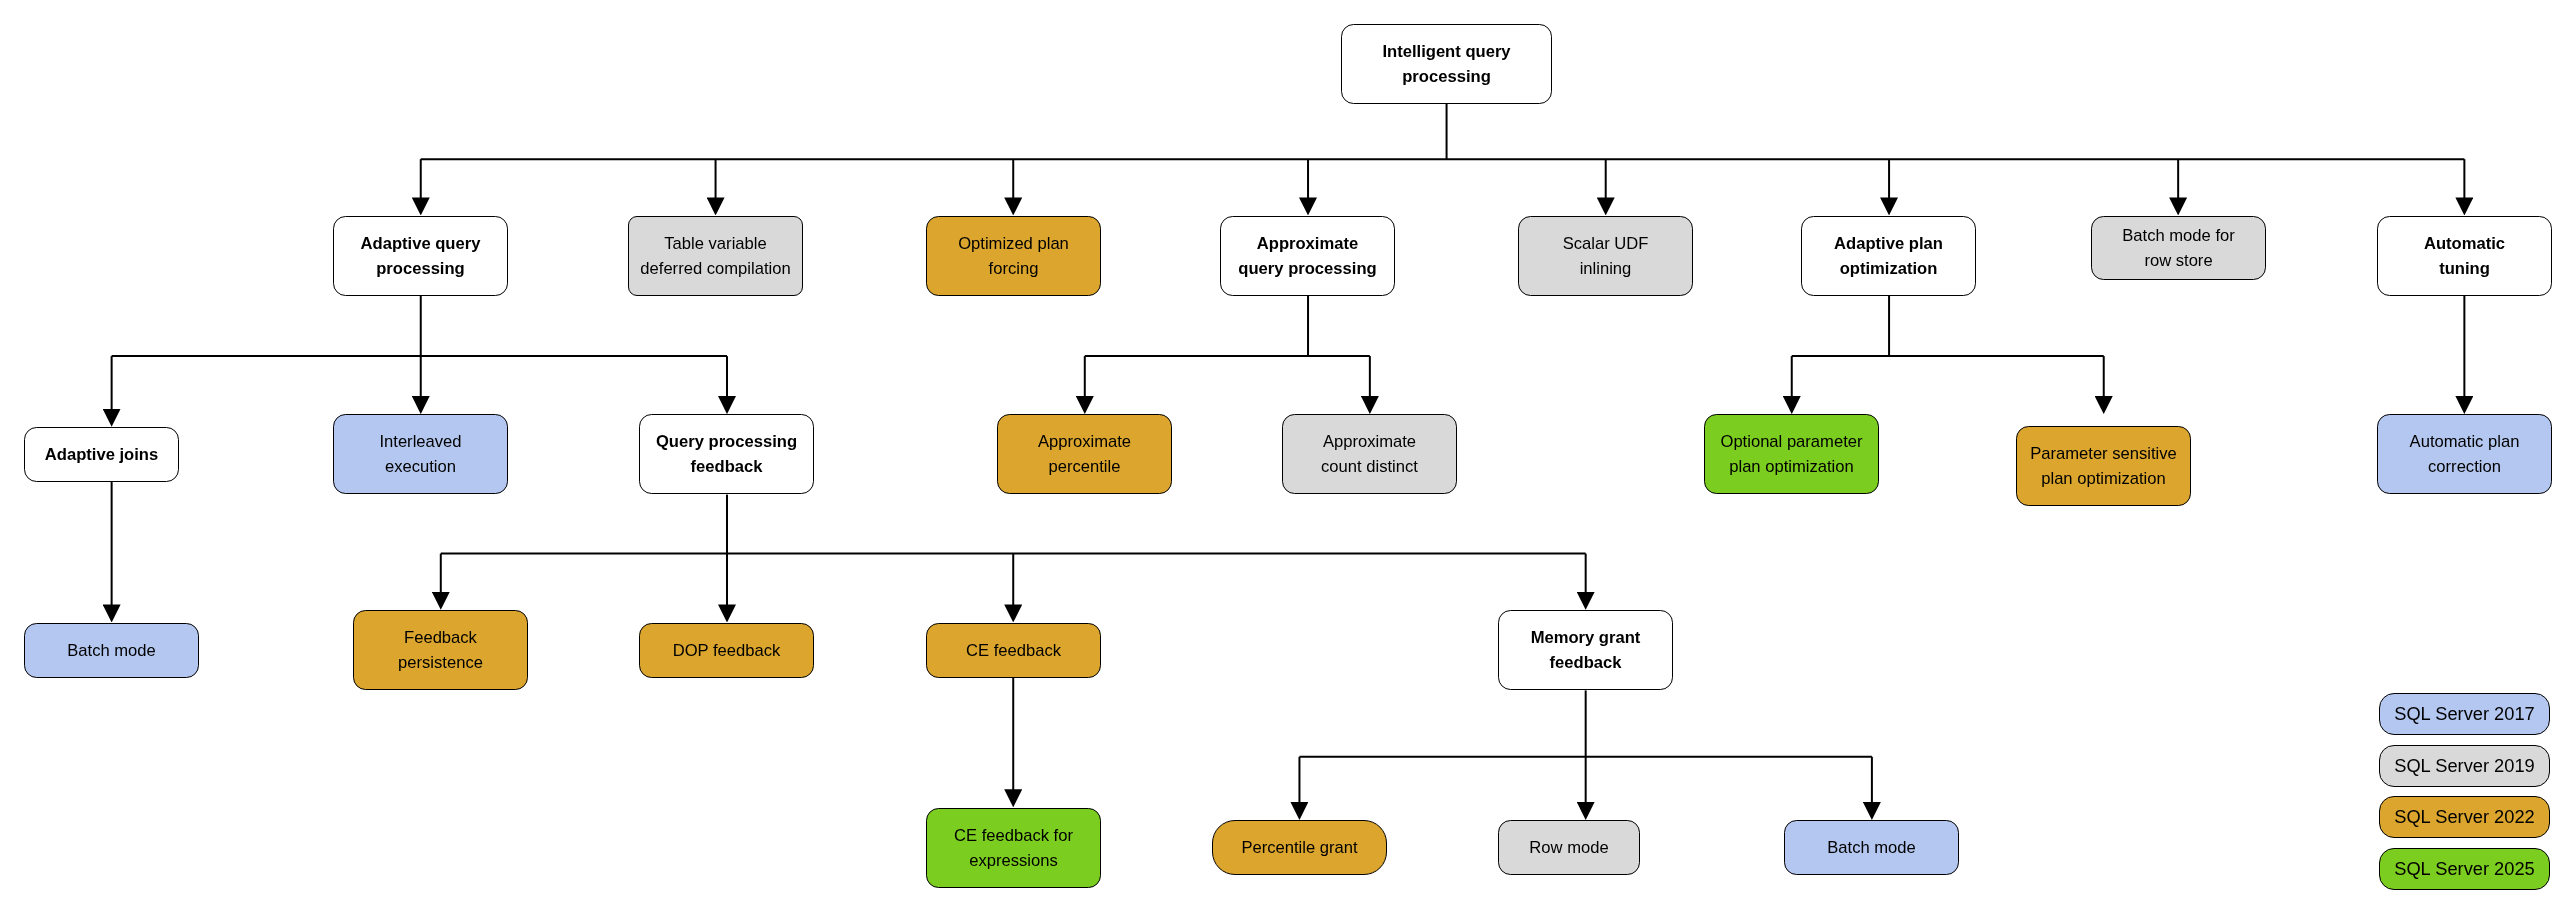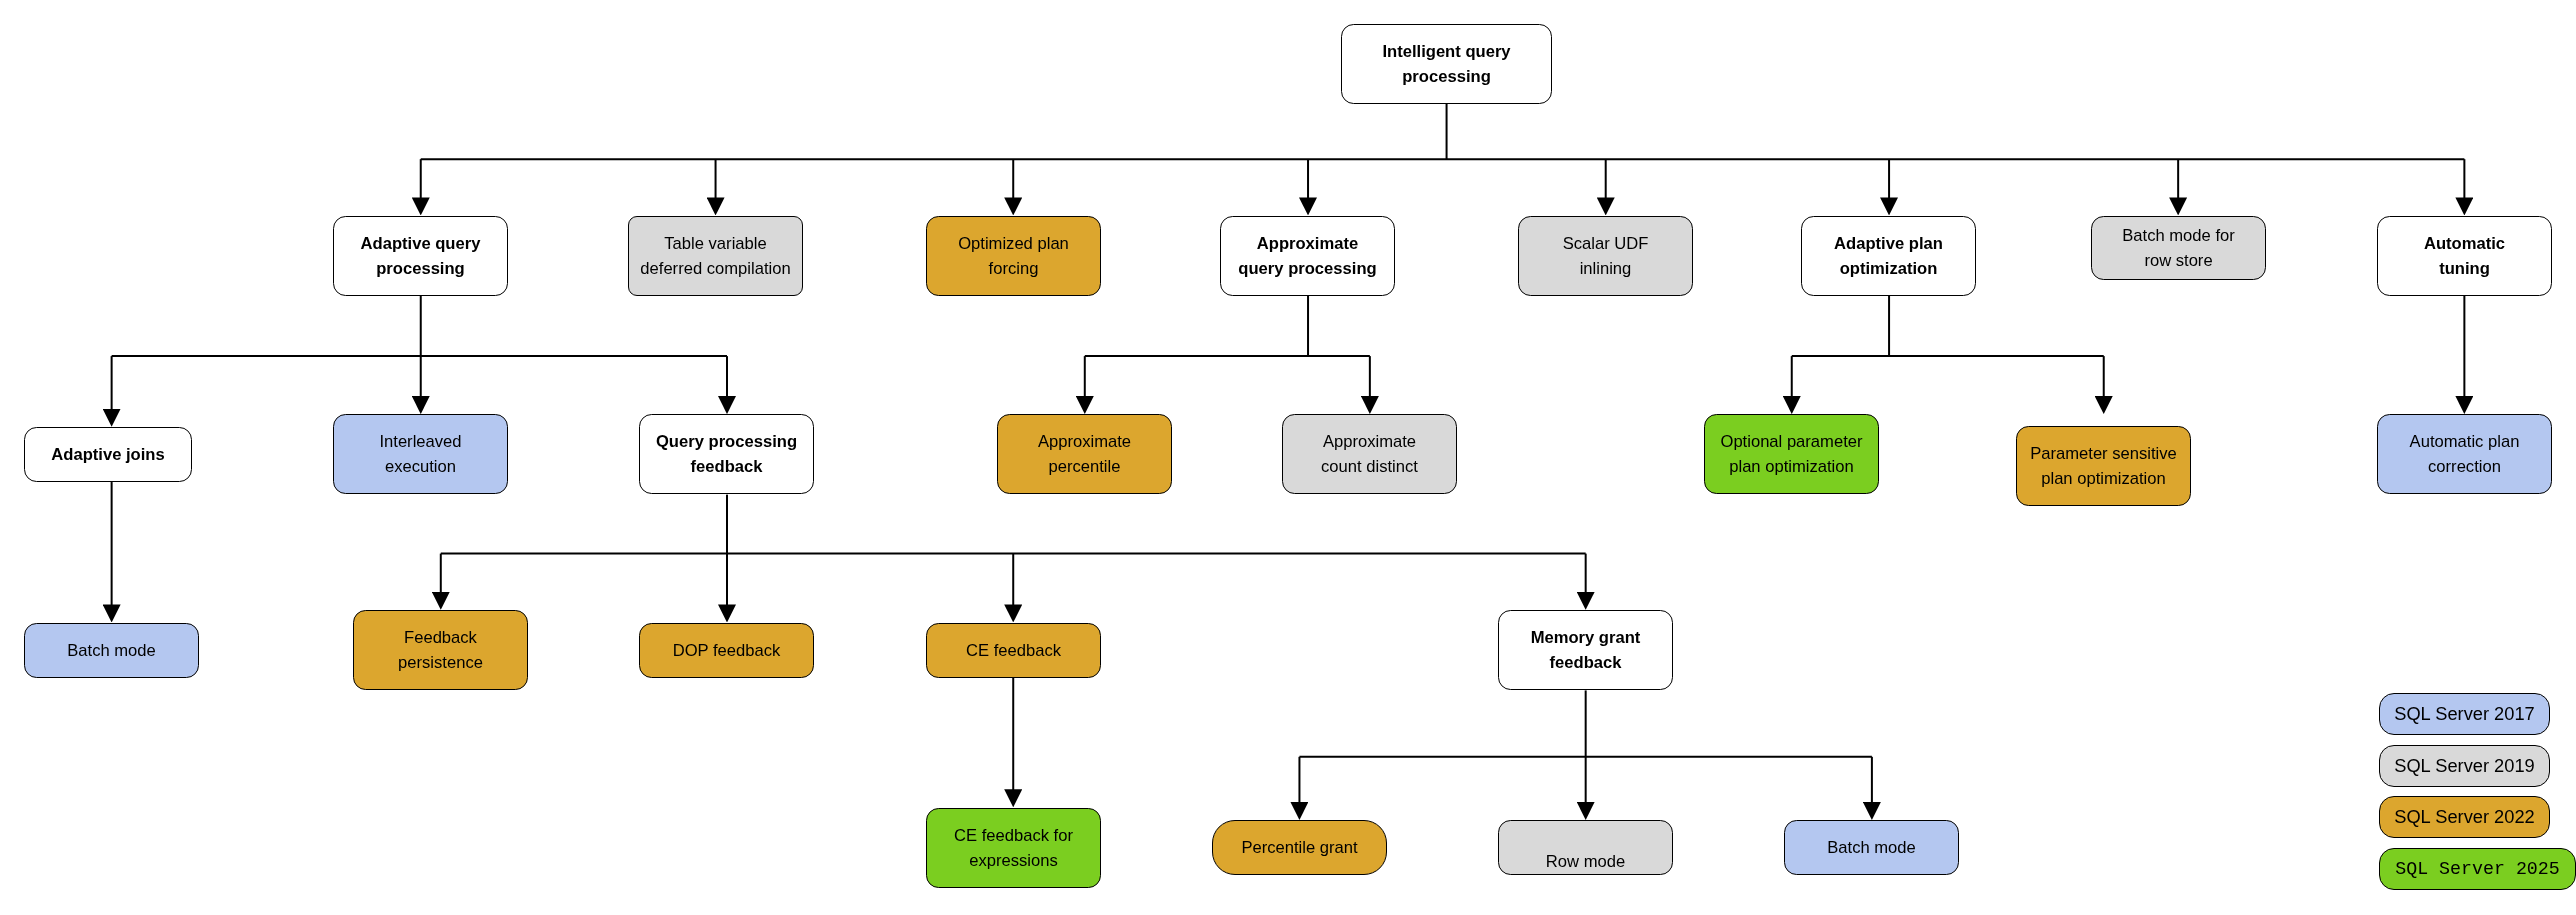--- a/index.html
+++ b/index.html
@@ -124,21 +124,21 @@
     </div>
   <div class="node" style="left: 2091px; top: 216px; width: 175px; height: 64px; background-color: rgb(217, 217, 217);">
       <span>Batch mode for
 row store</span>
     </div>
   <div class="node category" style="left:2377px;top:216px;width:175px;height:80px">
       <span>Automatic
 tuning</span>
     </div>
 
-  <div class="node category" style="left:24px;top:427px;width:168px;height:55px">
+  <div class="node category" style="left:24px;top:427px;width:155px;height:55px">
       <span>Adaptive joins</span>
     </div>
   <div class="node" style="left: 333px; top: 414px; width: 175px; height: 80px; background-color: rgb(180, 199, 240);">
       <span>Interleaved
 execution</span>
     </div>
   <div class="node category" style="left:639px;top:414px;width:175px;height:80px">
       <span>Query processing
 feedback</span>
     </div>
@@ -181,34 +181,34 @@
 feedback</span>
     </div>
 
   <div class="node" style="left: 926px; top: 808px; width: 175px; height: 80px; background-color: rgb(123, 206, 32);">
       <span>CE feedback for
 expressions</span>
     </div>
   <div class="node" style="left: 1212px; top: 820px; width: 175px; height: 55px; background-color: rgb(220, 166, 46); border-radius: 23px;">
       <span>Percentile grant</span>
     </div>
-  <div class="node" style="left: 1498px; top: 820px; width: 175px; height: 55px; background-color: rgb(217, 217, 217); align-items: flex-end;">
+  <div class="node" style="left: 1498px; top: 820px; width: 142px; height: 55px; background-color: rgb(217, 217, 217);">
       <span>Row mode</span>
     </div>
   <div class="node" style="left: 1784px; top: 820px; width: 175px; height: 55px; background-color: rgb(180, 199, 240);">
       <span>Batch mode</span>
     </div>
 
   <div class="legend-item" style="left: 2379px; top: 693px; width: 171px; height: 42px; background-color: rgb(180, 199, 240);">
       <span>SQL Server 2017</span>
     </div>
   <div class="legend-item" style="left: 2379px; top: 745px; width: 171px; height: 42px; background-color: rgb(217, 217, 217);">
       <span>SQL Server 2019</span>
     </div>
   <div class="legend-item" style="left: 2379px; top: 796px; width: 171px; height: 42px; background-color: rgb(220, 166, 46);">
       <span>SQL Server 2022</span>
     </div>
-  <div class="legend-item" style="left: 2379px; top: 848px; width: 197px; height: 42px; background-color: rgb(123, 206, 32); font-family: Liberation Mono, monospace;">
+  <div class="legend-item" style="left: 2379px; top: 848px; width: 171px; height: 42px; background-color: rgb(123, 206, 32);">
       <span>SQL Server 2025</span>
     </div>
 
 </div>
 
 
 </body></html>

